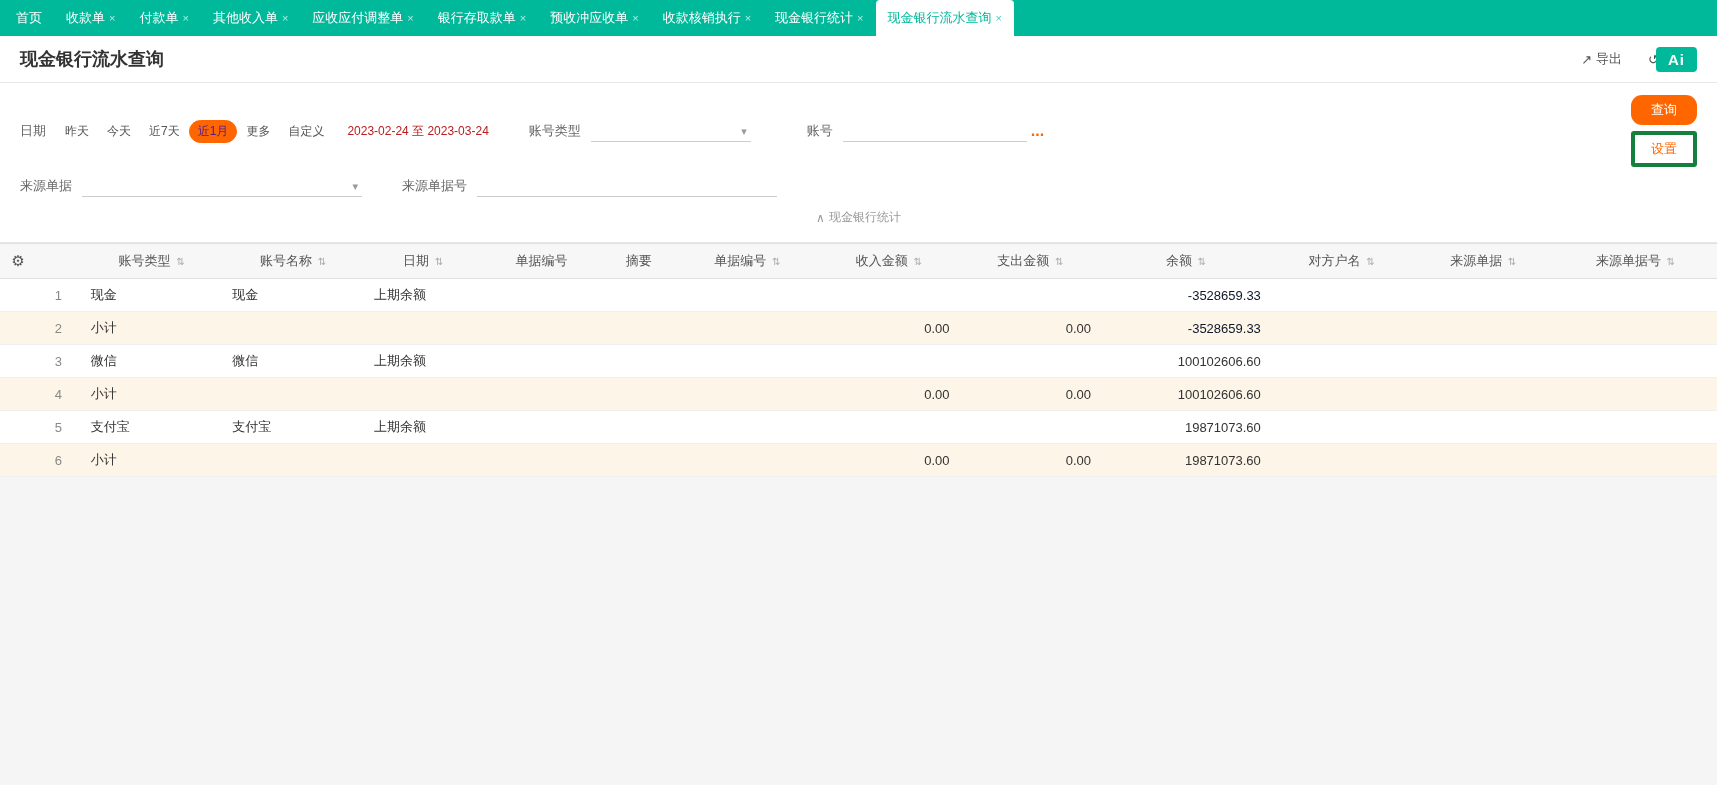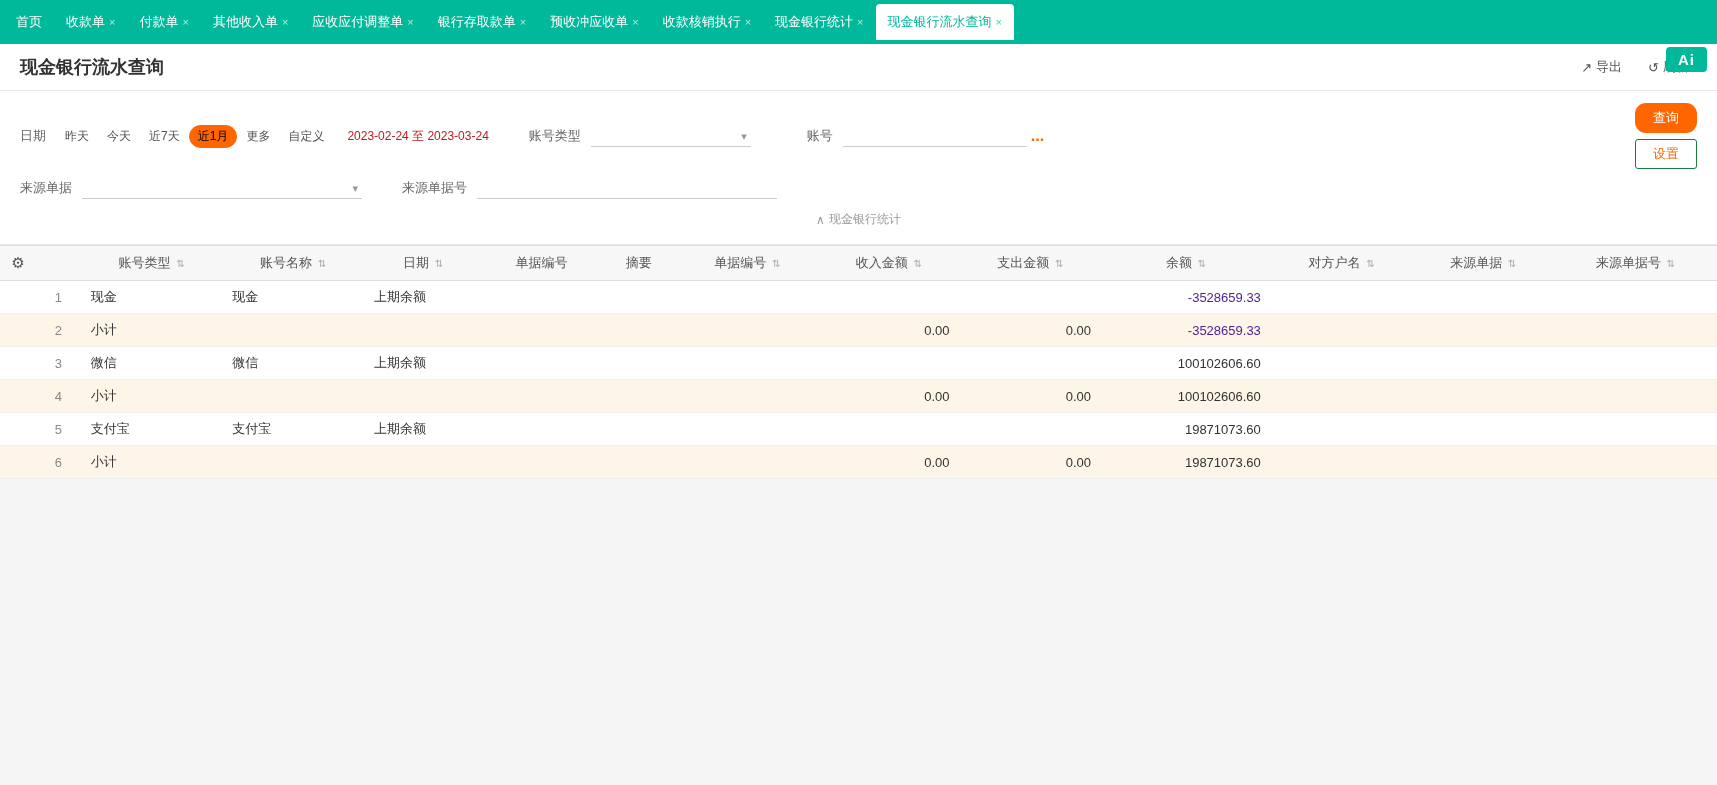--- a/index.html
+++ b/index.html
@@ -2,22 +2,22 @@
 <html><head>
   <meta charset="utf-8">
   <style>
     * { box-sizing: border-box; margin: 0; padding: 0; }
     body { font-family: "Microsoft YaHei", Arial, sans-serif; font-size: 13px; background: #f5f5f5; color: #333; }
 
     
     .top-nav {
       background: #00b99a;
       display: flex;
-      align-items: center;
-      height: 44px;
+      align-items: flex-end;
+      height: 36px;
       padding: 0 4px;
       overflow: hidden;
     }
     .top-nav .nav-item {
       color: #fff;
       padding: 0 12px;
       height: 36px;
       line-height: 36px;
       cursor: pointer;
       white-space: nowrap;
@@ -67,21 +67,21 @@
     .date-btn {
       padding: 2px 8px;
       border-radius: 12px;
       font-size: 12px;
       cursor: pointer;
       border: 1px solid transparent;
       color: #555;
     }
     .date-btn.active {
       background: #f60;
-      color: #000000;
+      color: #4c1d95;
       border-color: #f60;
     }
     .date-range-text { color: #b91c1c; font-size: 12px; margin-left: 4px; }
     .filter-select {
       border: none;
       border-bottom: 1px solid #ccc;
       outline: none;
       padding: 3px 24px 3px 4px;
       font-size: 13px;
       color: #333;
@@ -125,21 +125,21 @@
       color: #fff;
       border: none;
       padding: 6px 18px;
       border-radius: 11px;
       cursor: pointer;
       font-size: 13px;
     }
     .settings-btn {
       background: #fff;
       color: #f60;
-      border: 1px solid #15803d;
+      border: 4px solid #15803d;
       padding: 5px 16px;
       border-radius: 3px;
       cursor: pointer;
       font-size: 13px;
     }
 
     .collapse-bar {
       display: flex;
       justify-content: center;
       align-items: center;
@@ -178,30 +178,30 @@
     thead th.gear-col { width: 36px; text-align: center; }
     tbody tr { border-bottom: 1px solid #f0f0f0; }
     tbody tr.subtotal {
       background: #fdf5e8;
     }
     tbody td {
       padding: 7px 10px;
       color: #333;
     }
     tbody td.number { text-align: right; }
-    tbody td.negative { color: #4c1d95; text-align: right; }
+    tbody td.negative { color: #0f172a; text-align: right; }
     tbody td.index { color: #888; text-align: center; }
 
     .gear-icon-cell { text-align: center; color: #888; cursor: pointer; }
 
     
     .ai-badge {
       position: fixed;
       top: 47px;
-      right: 10px;
+      right: 20px;
       background: #00b99a;
       color: #fff;
       font-size: 15px;
       font-weight: bold;
       padding: 4px 12px;
       border-radius: 4px;
       letter-spacing: 1px;
     }
   </style>
 </head>

